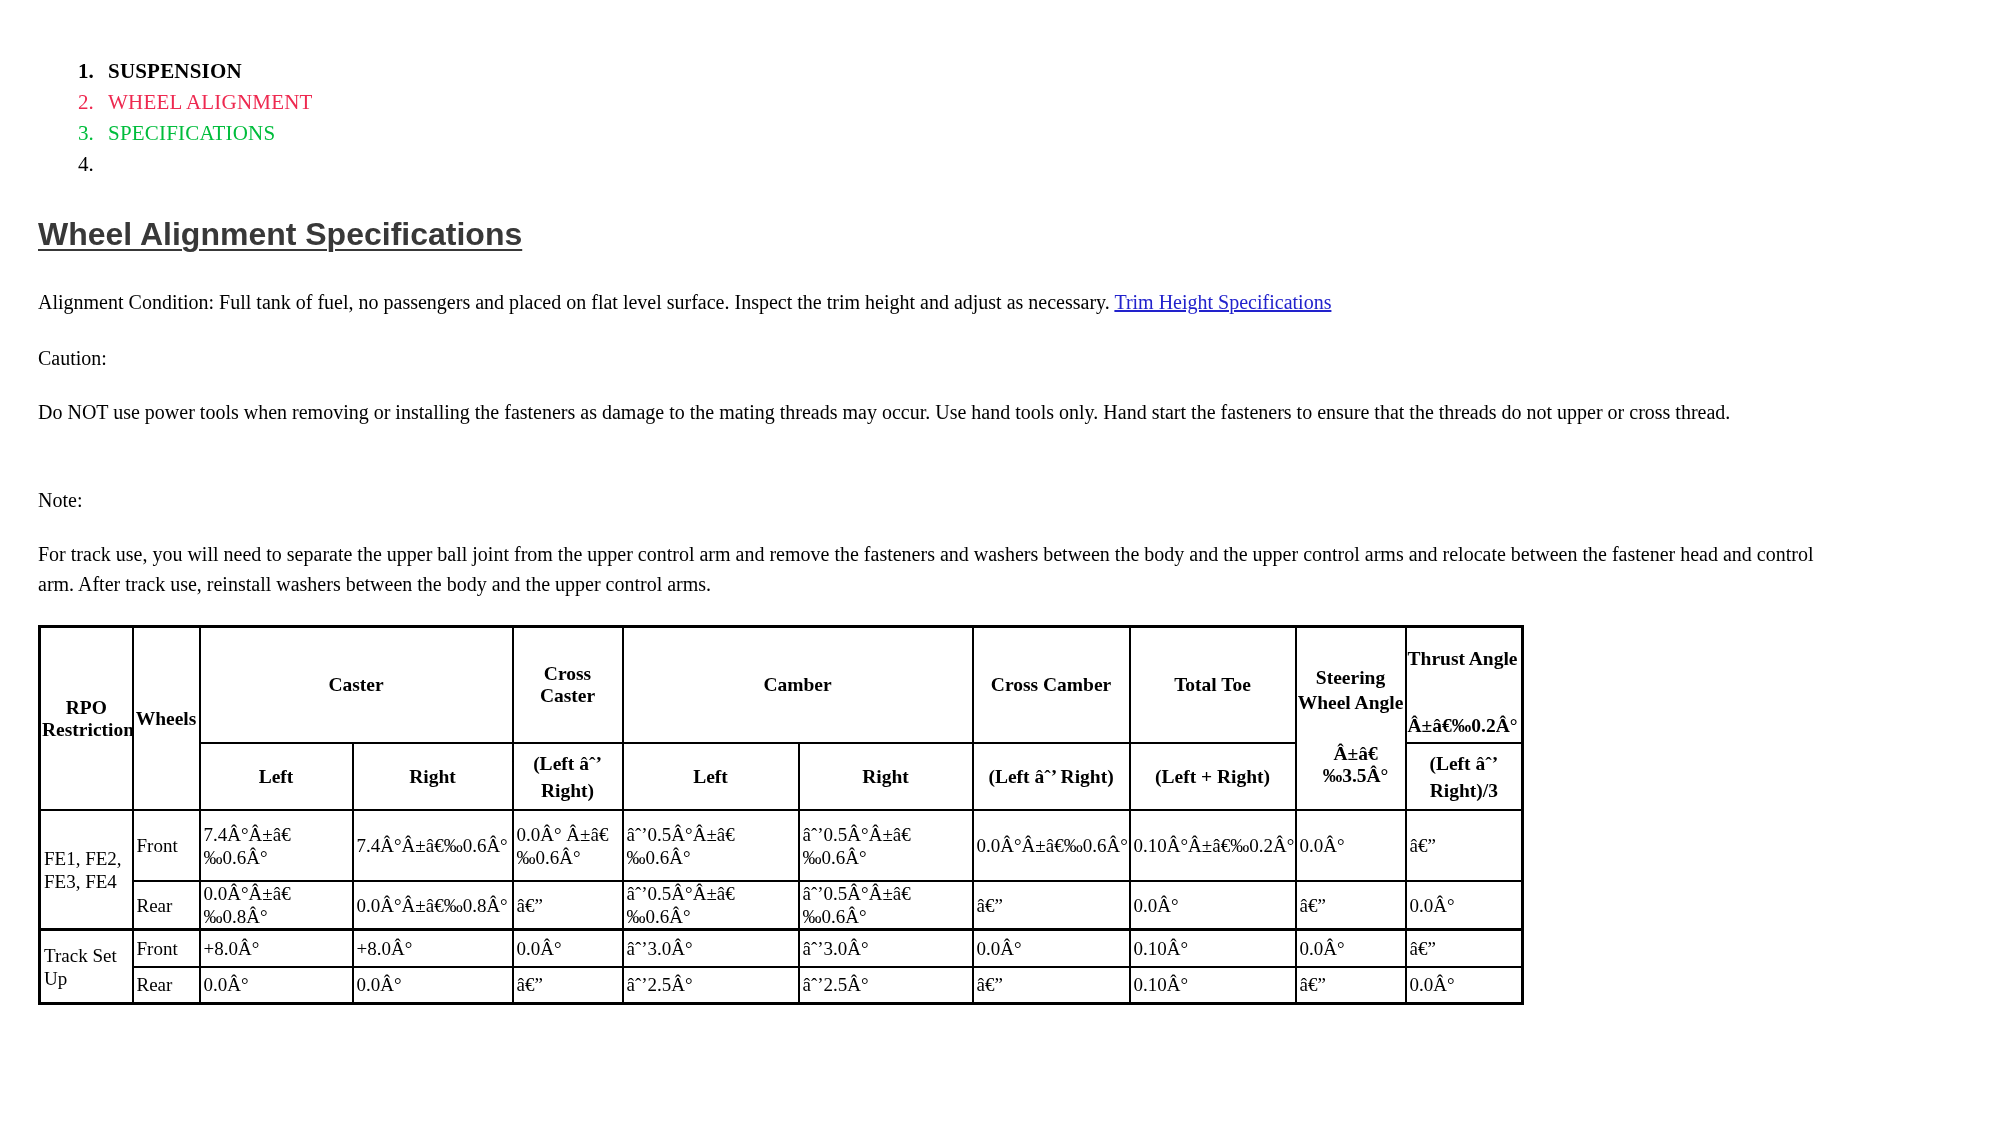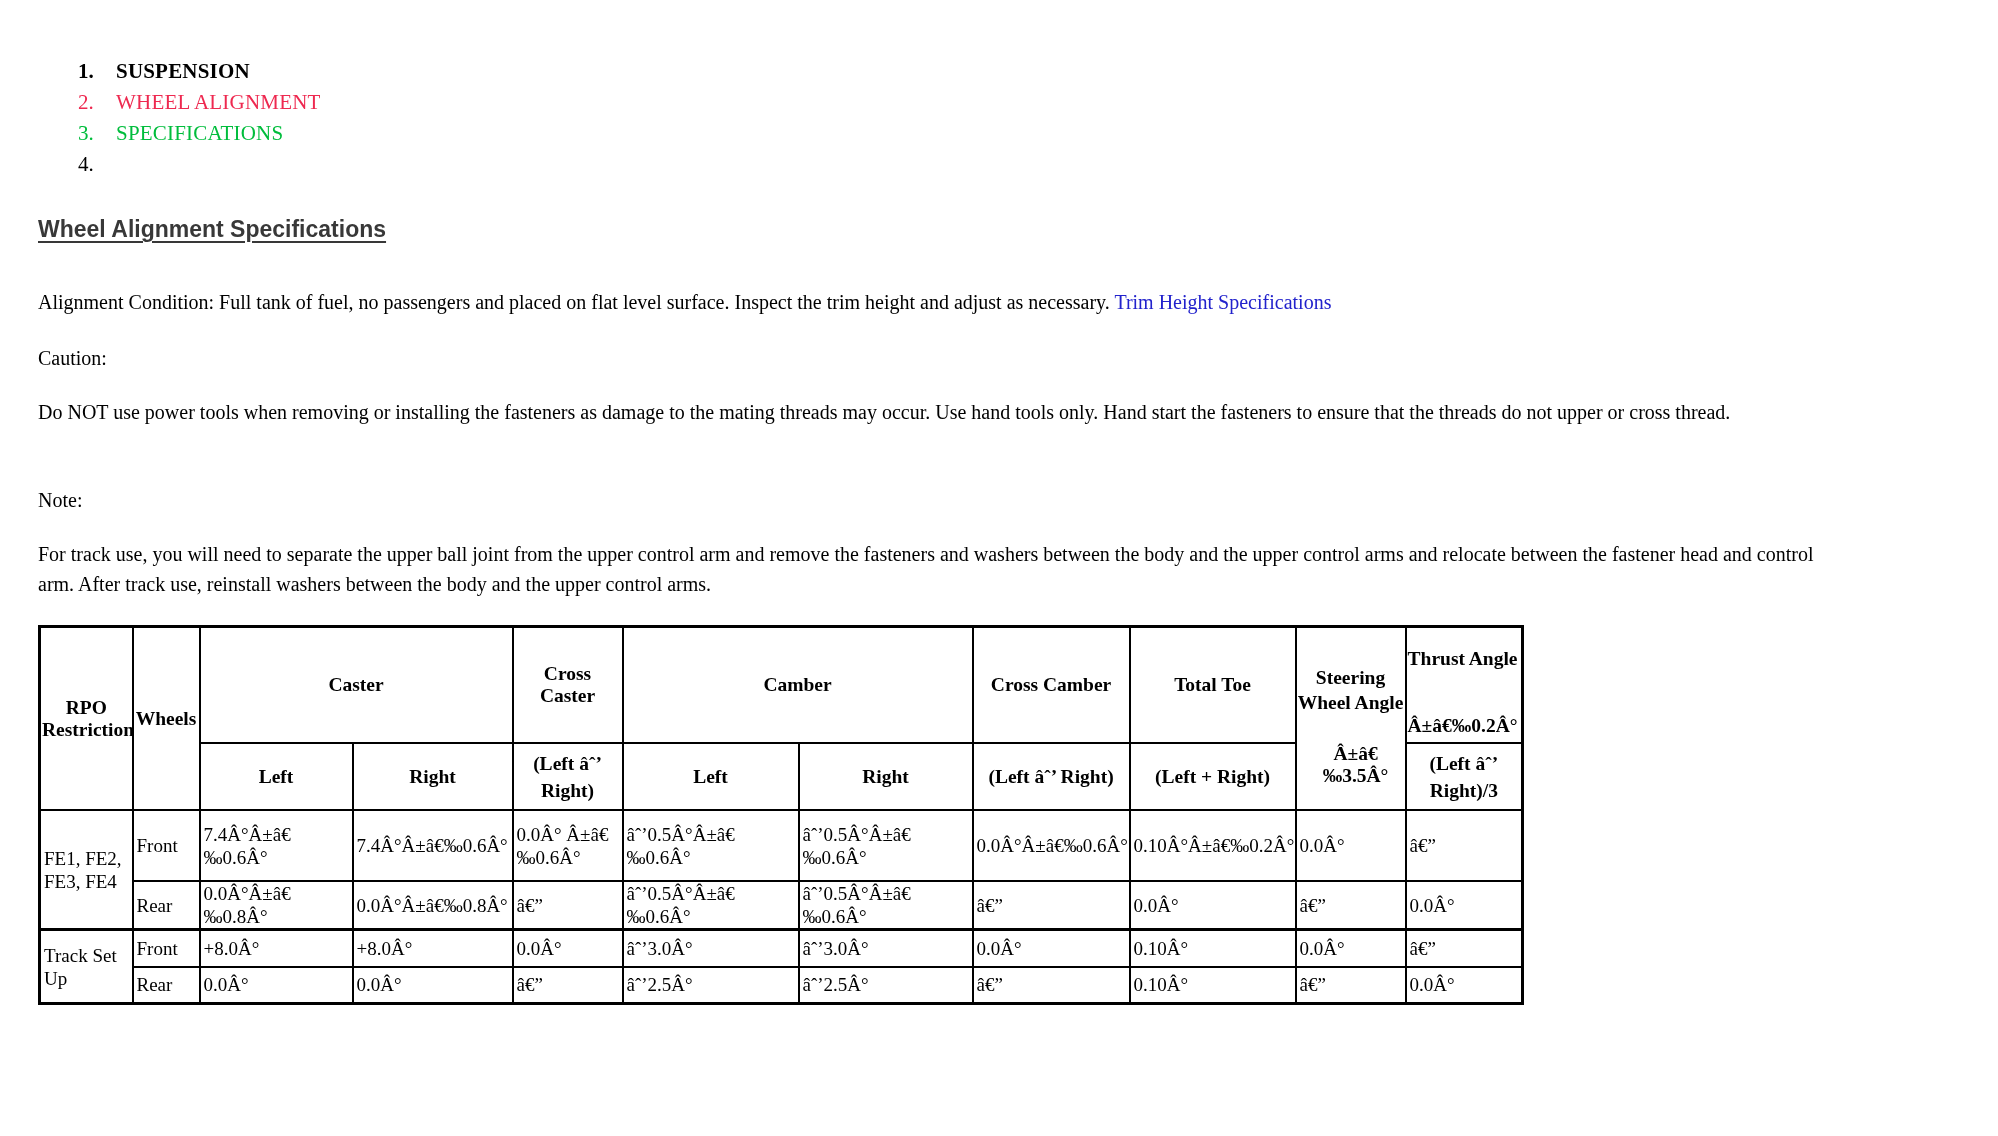--- a/index.html
+++ b/index.html
@@ -8,37 +8,37 @@
     width:1998px;height:1136px;
     background:#ffffff;
     font-family:"Liberation Serif", serif;
     color:#000;
     overflow:hidden;
   }
   
   .toc{position:absolute;left:78px;top:56px;font-size:21px;line-height:31px;}
   .toc-item{display:flex;}
   .toc-num{width:24px;}
-  .toc-label{margin-left:14px;letter-spacing:0.2px;}
+  .toc-label{margin-left:6px;letter-spacing:0.2px;}
   .toc-item.b{font-weight:bold;}
   
   .h1{
     position:absolute;left:38px;top:216px;
     font-family:"Liberation Sans", sans-serif;
-    font-size:23px;font-weight:bold;color:#383838;
+    font-size:32px;font-weight:bold;color:#383838;
     text-decoration:underline;text-decoration-thickness:2px;text-underline-offset:4px;
   }
   
   .para{position:absolute;left:38px;width:1790px;font-size:20px;line-height:30px;}
   .p-intro{top:287px;}
   .lbl-caution{top:343px;width:300px;}
   .p-caution{top:397px;}
   .lbl-note{top:485px;width:300px;}
   .p-note{top:539px;}
-  .doclink{cursor:pointer;text-align:right;}
+  .doclink{text-decoration:underline;cursor:pointer;text-align:right;}
   
   table.spec{
     position:absolute;left:38px;top:625px;
     width:1483px;table-layout:fixed;
     border-collapse:collapse;border:3px solid #000;
     font-size:19px;
   }
   table.spec th, table.spec td{border:2px solid #000;overflow:visible;}
   table.spec th{font-size:19.5px;font-weight:bold;text-align:center;vertical-align:middle;padding:0 1px;}
   table.spec td{padding:0 0 0 3px;text-align:left;vertical-align:middle;line-height:23px;}

